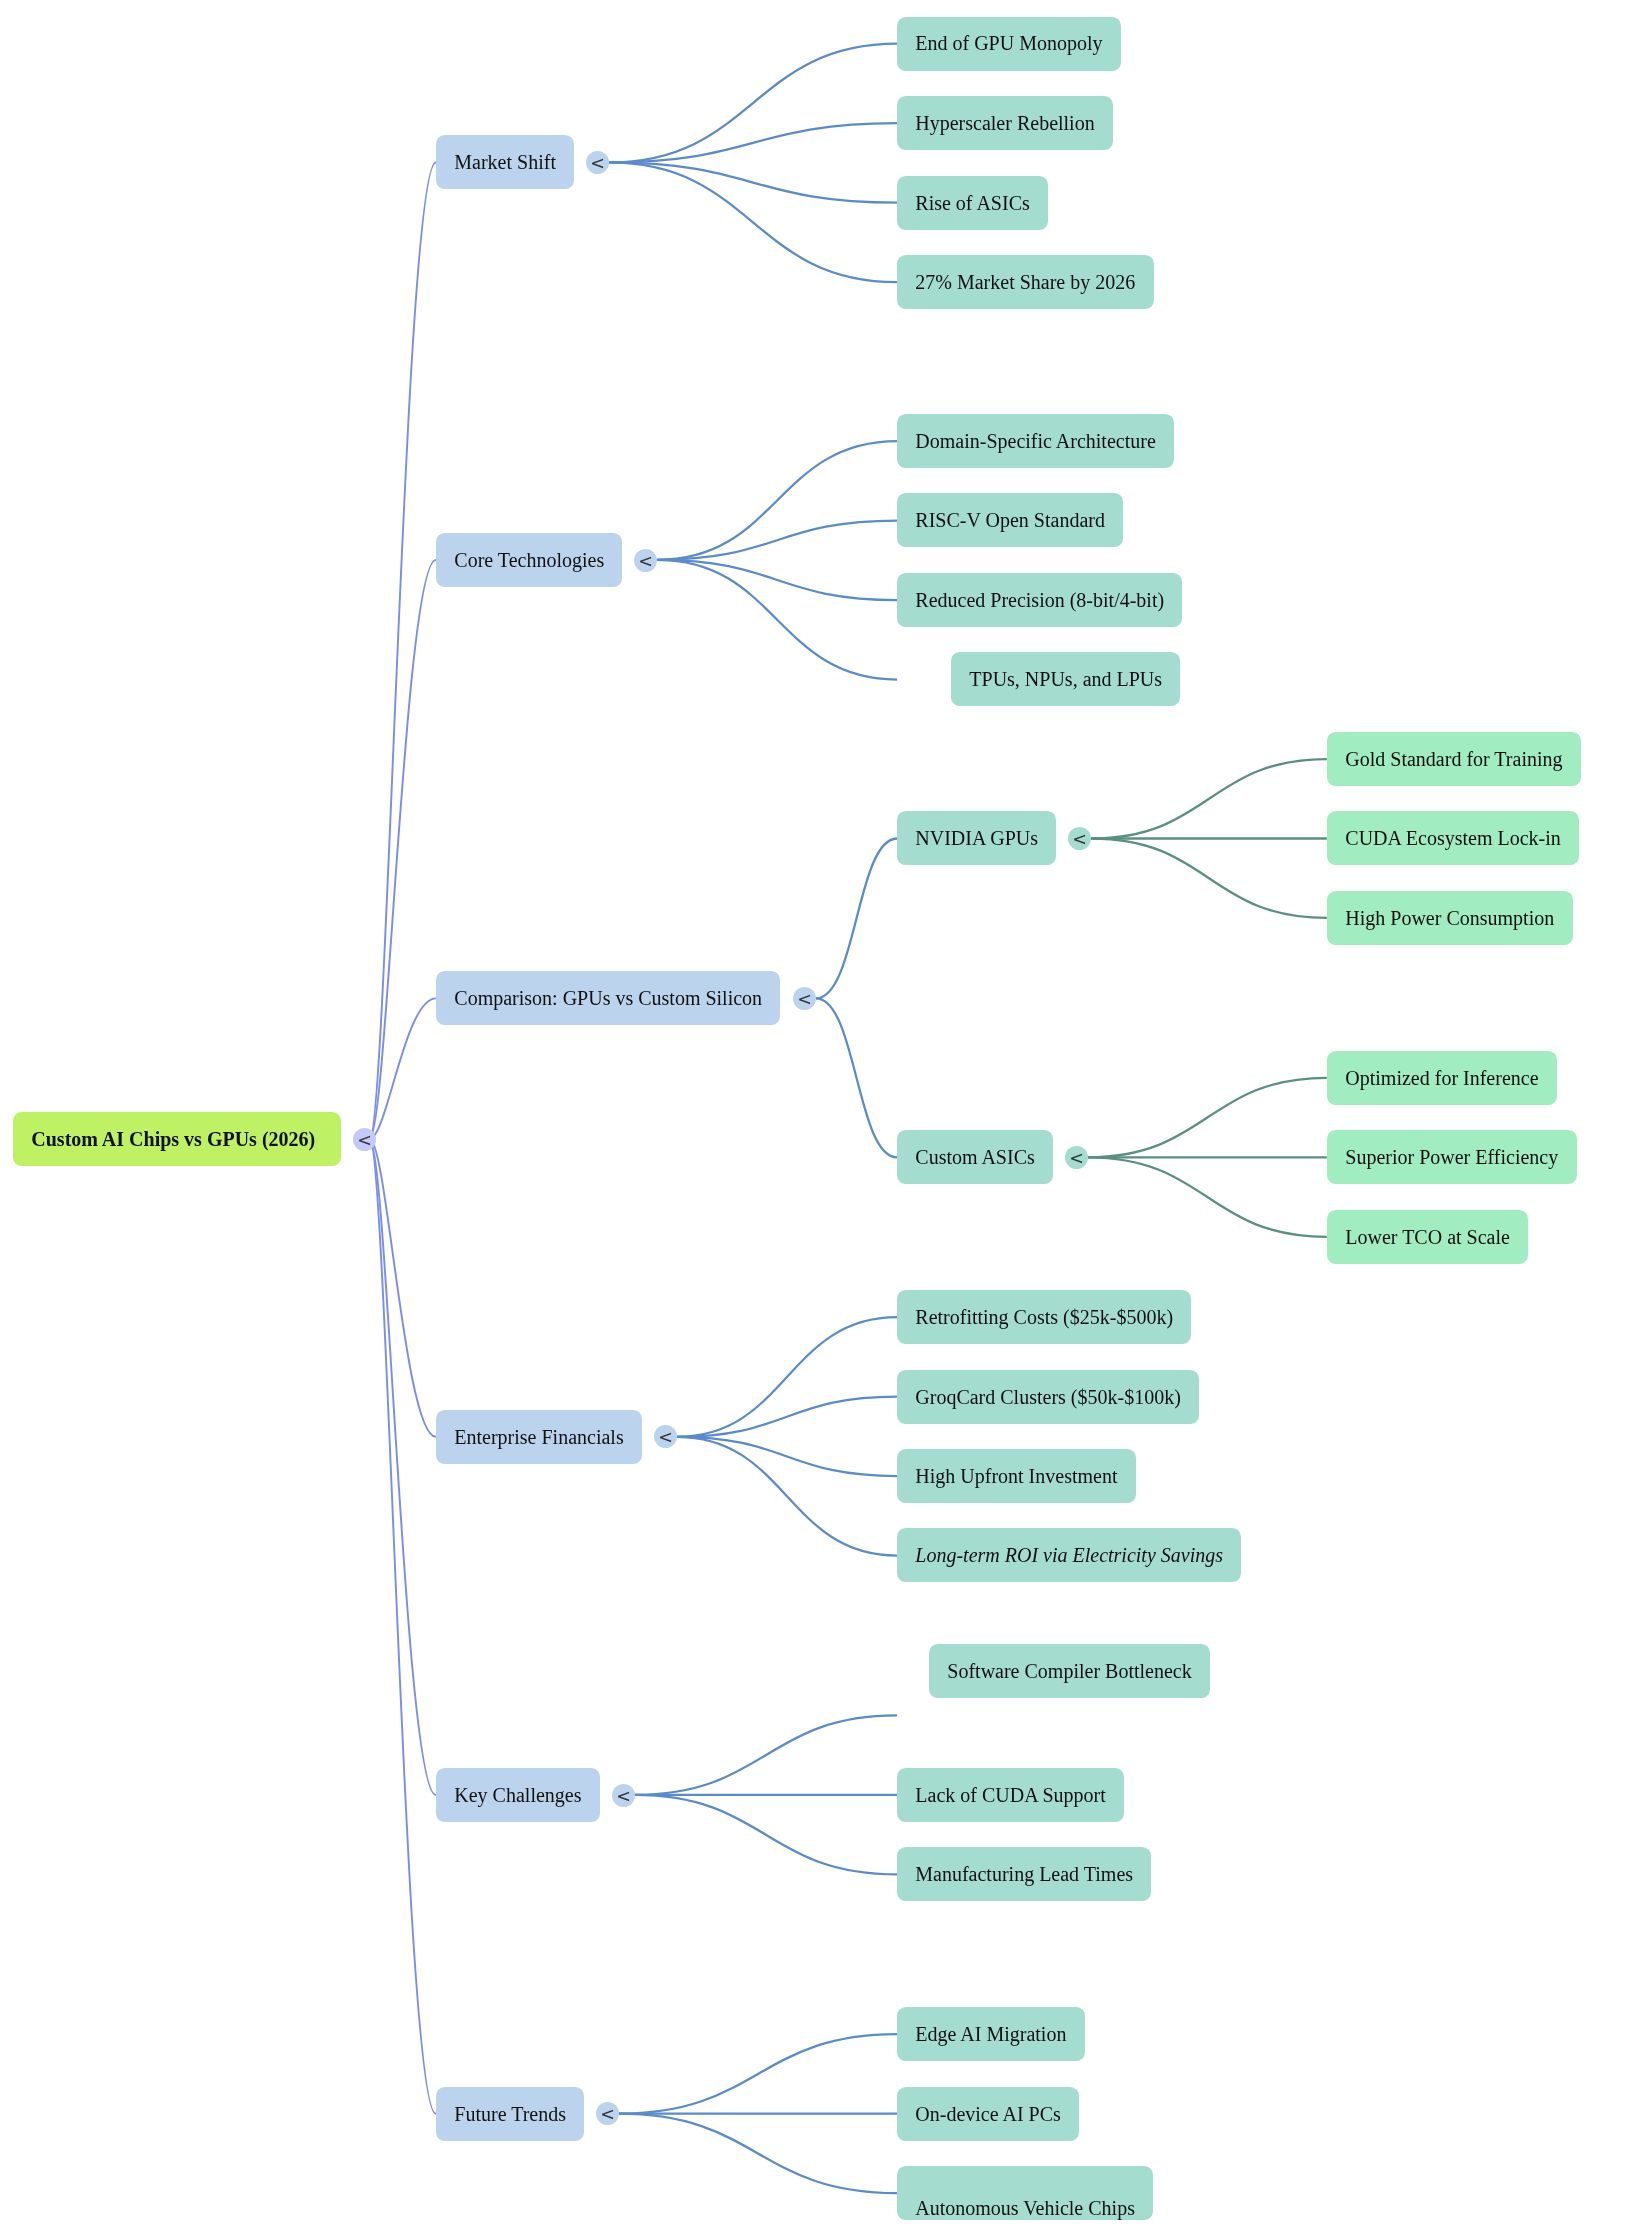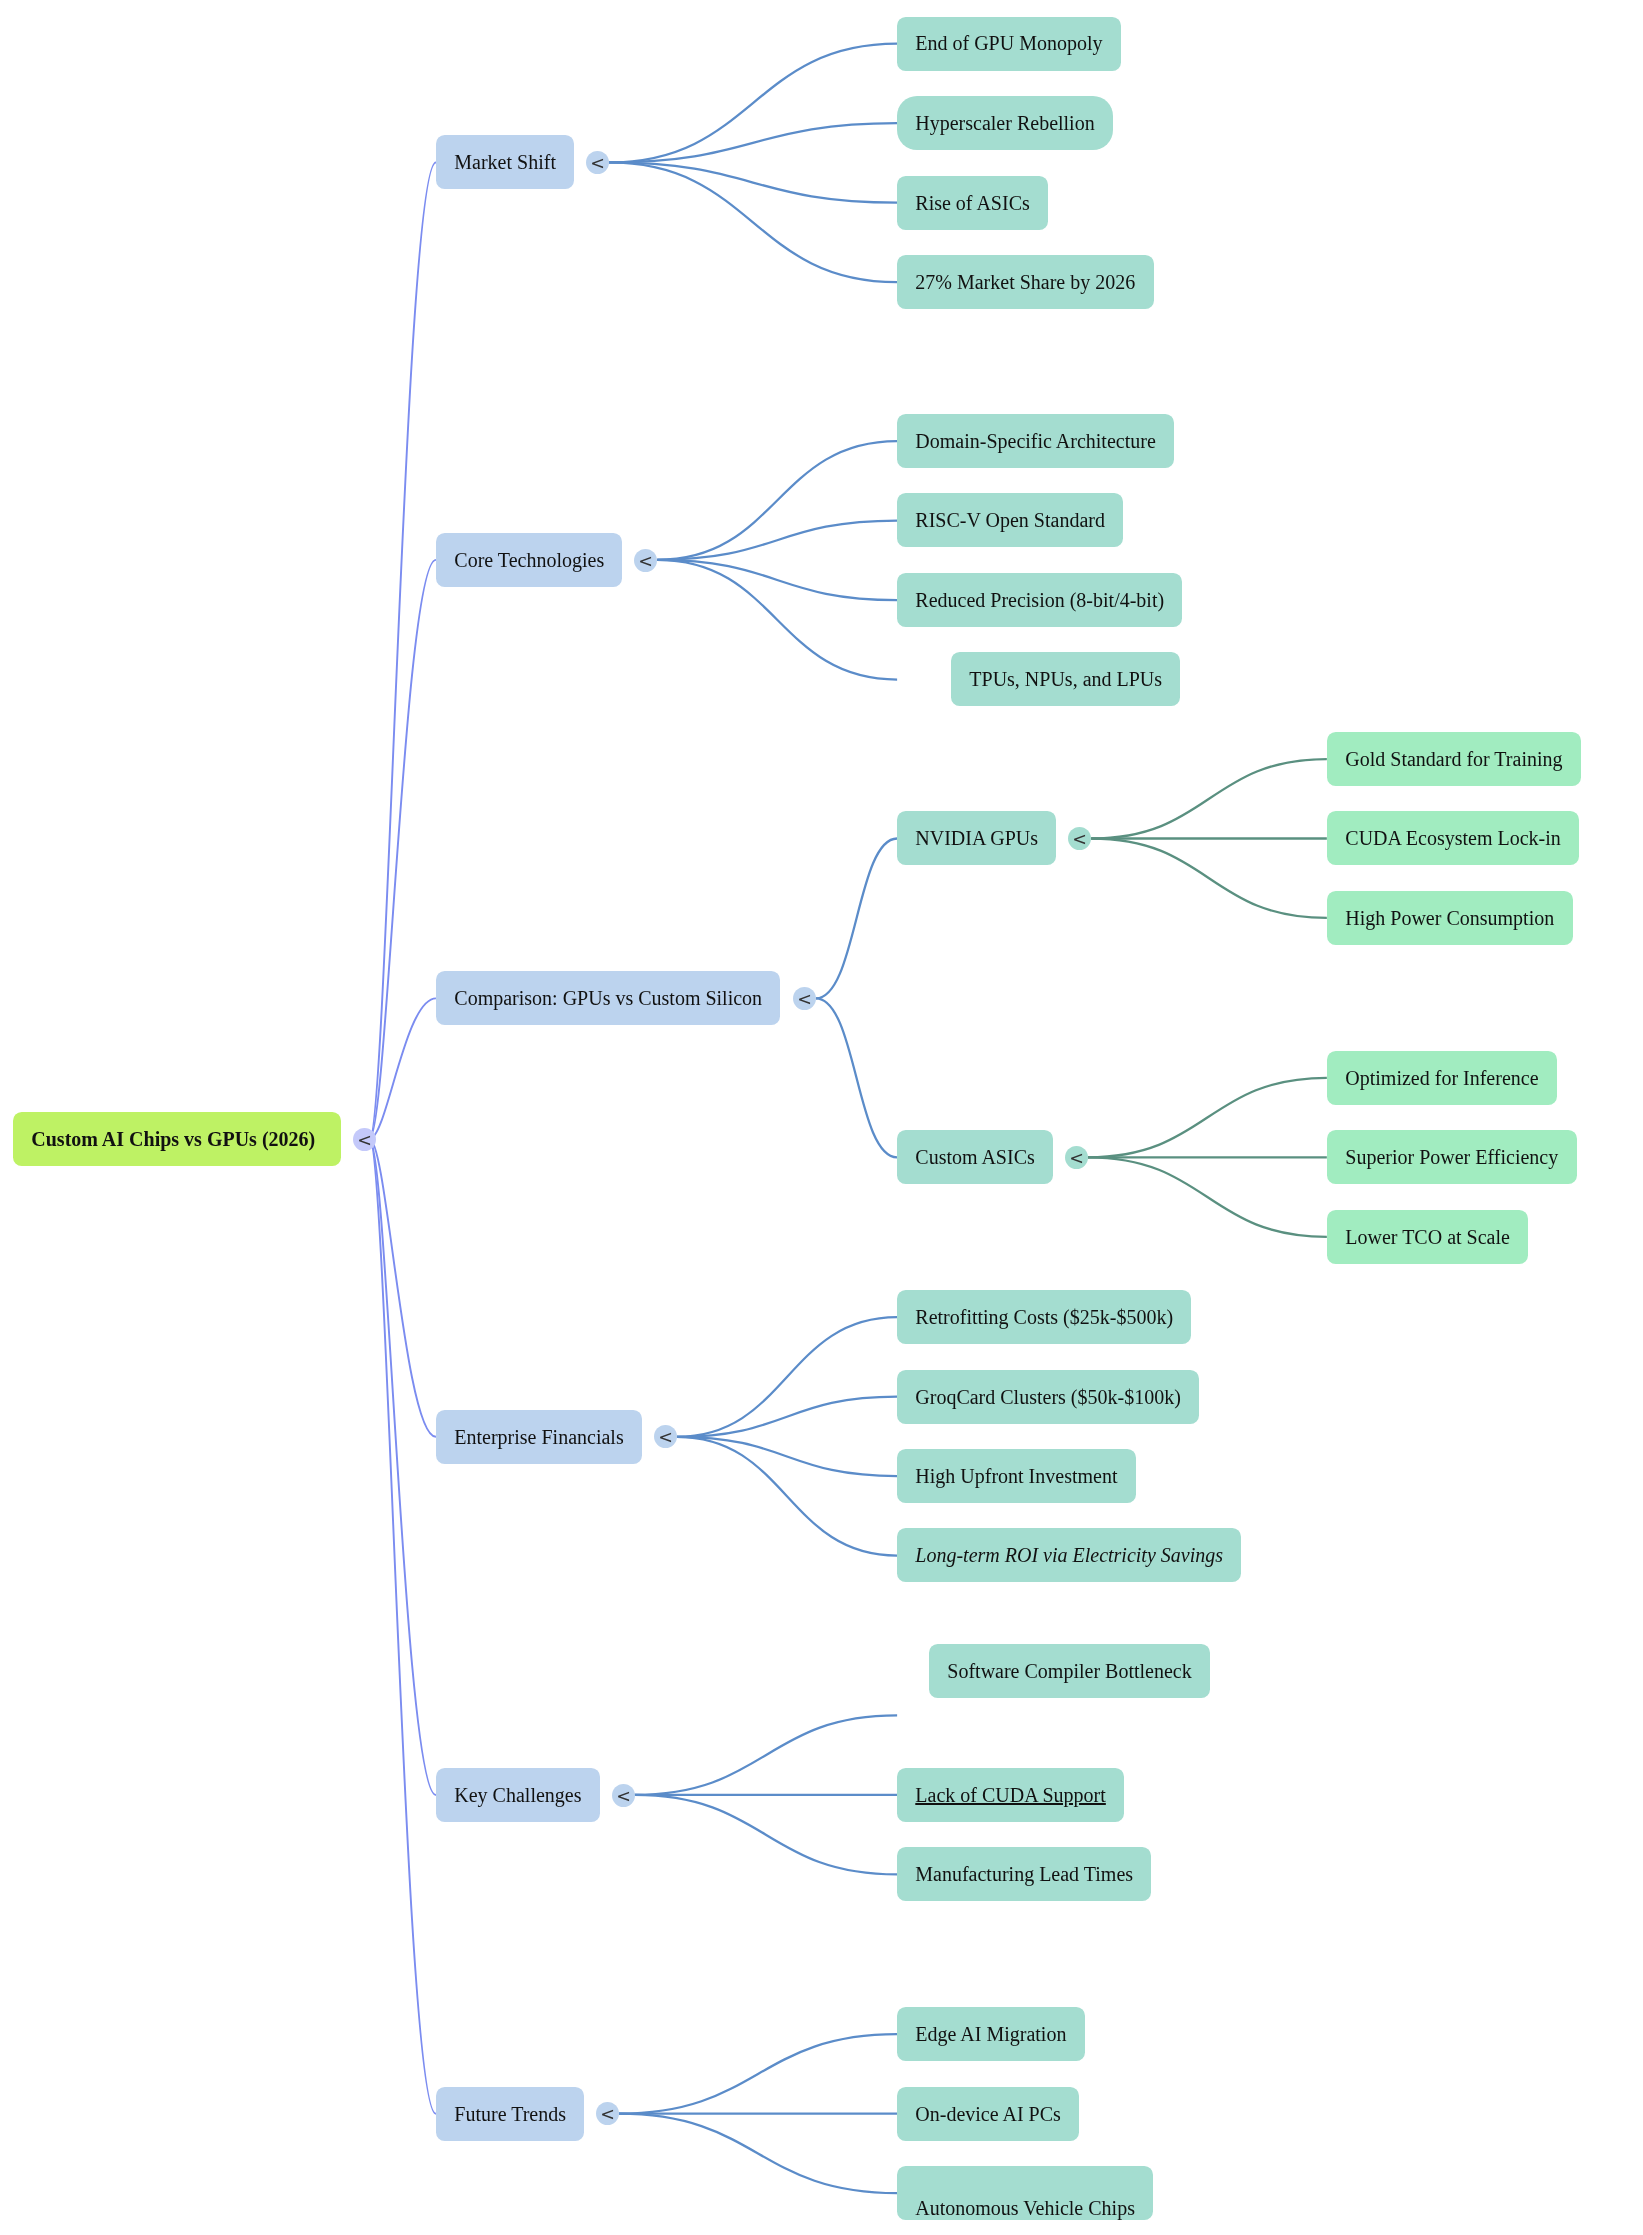--- a/index.html
+++ b/index.html
@@ -61,21 +61,21 @@
     </div>
     <div class="node l1" style="left: 436px; top: 135px;">
       <span>Market Shift</span>
     </div>
     <div class="toggle l1" style="left: 586px; top: 151px;">
       <span>&lt;</span>
     </div>
     <div class="node l2" style="left: 897px; top: 16.6px;">
       <span>End of GPU Monopoly</span>
     </div>
-    <div class="node l2" style="left: 897px; top: 96px; border-radius: 20px;">
+    <div class="node l2" style="left: 897px; top: 96px;">
       <span>Hyperscaler Rebellion</span>
     </div>
     <div class="node l2" style="left: 897px; top: 176px;">
       <span>Rise of ASICs</span>
     </div>
     <div class="node l2" style="left: 897px; top: 255px;">
       <span>27% Market Share by 2026</span>
     </div>
     <div class="node l1" style="left: 436px; top: 533px;">
       <span>Core Technologies</span>
@@ -151,21 +151,21 @@
     </div>
     <div class="node l1" style="left: 436px; top: 1768px;">
       <span>Key Challenges</span>
     </div>
     <div class="toggle l1" style="left: 612px; top: 1784px;">
       <span>&lt;</span>
     </div>
     <div class="node l2" style="left: 897px; top: 1644px; margin-left: 32px;">
       <span>Software Compiler Bottleneck</span>
     </div>
-    <div class="node l2" style="left: 897px; top: 1768px; text-decoration: underline;">
+    <div class="node l2" style="left: 897px; top: 1768px;">
       <span>Lack of CUDA Support</span>
     </div>
     <div class="node l2" style="left: 897px; top: 1847px;">
       <span>Manufacturing Lead Times</span>
     </div>
     <div class="node l1" style="left: 436px; top: 2087px;">
       <span>Future Trends</span>
     </div>
     <div class="toggle l1" style="left: 596px; top: 2102px;">
       <span>&lt;</span>

